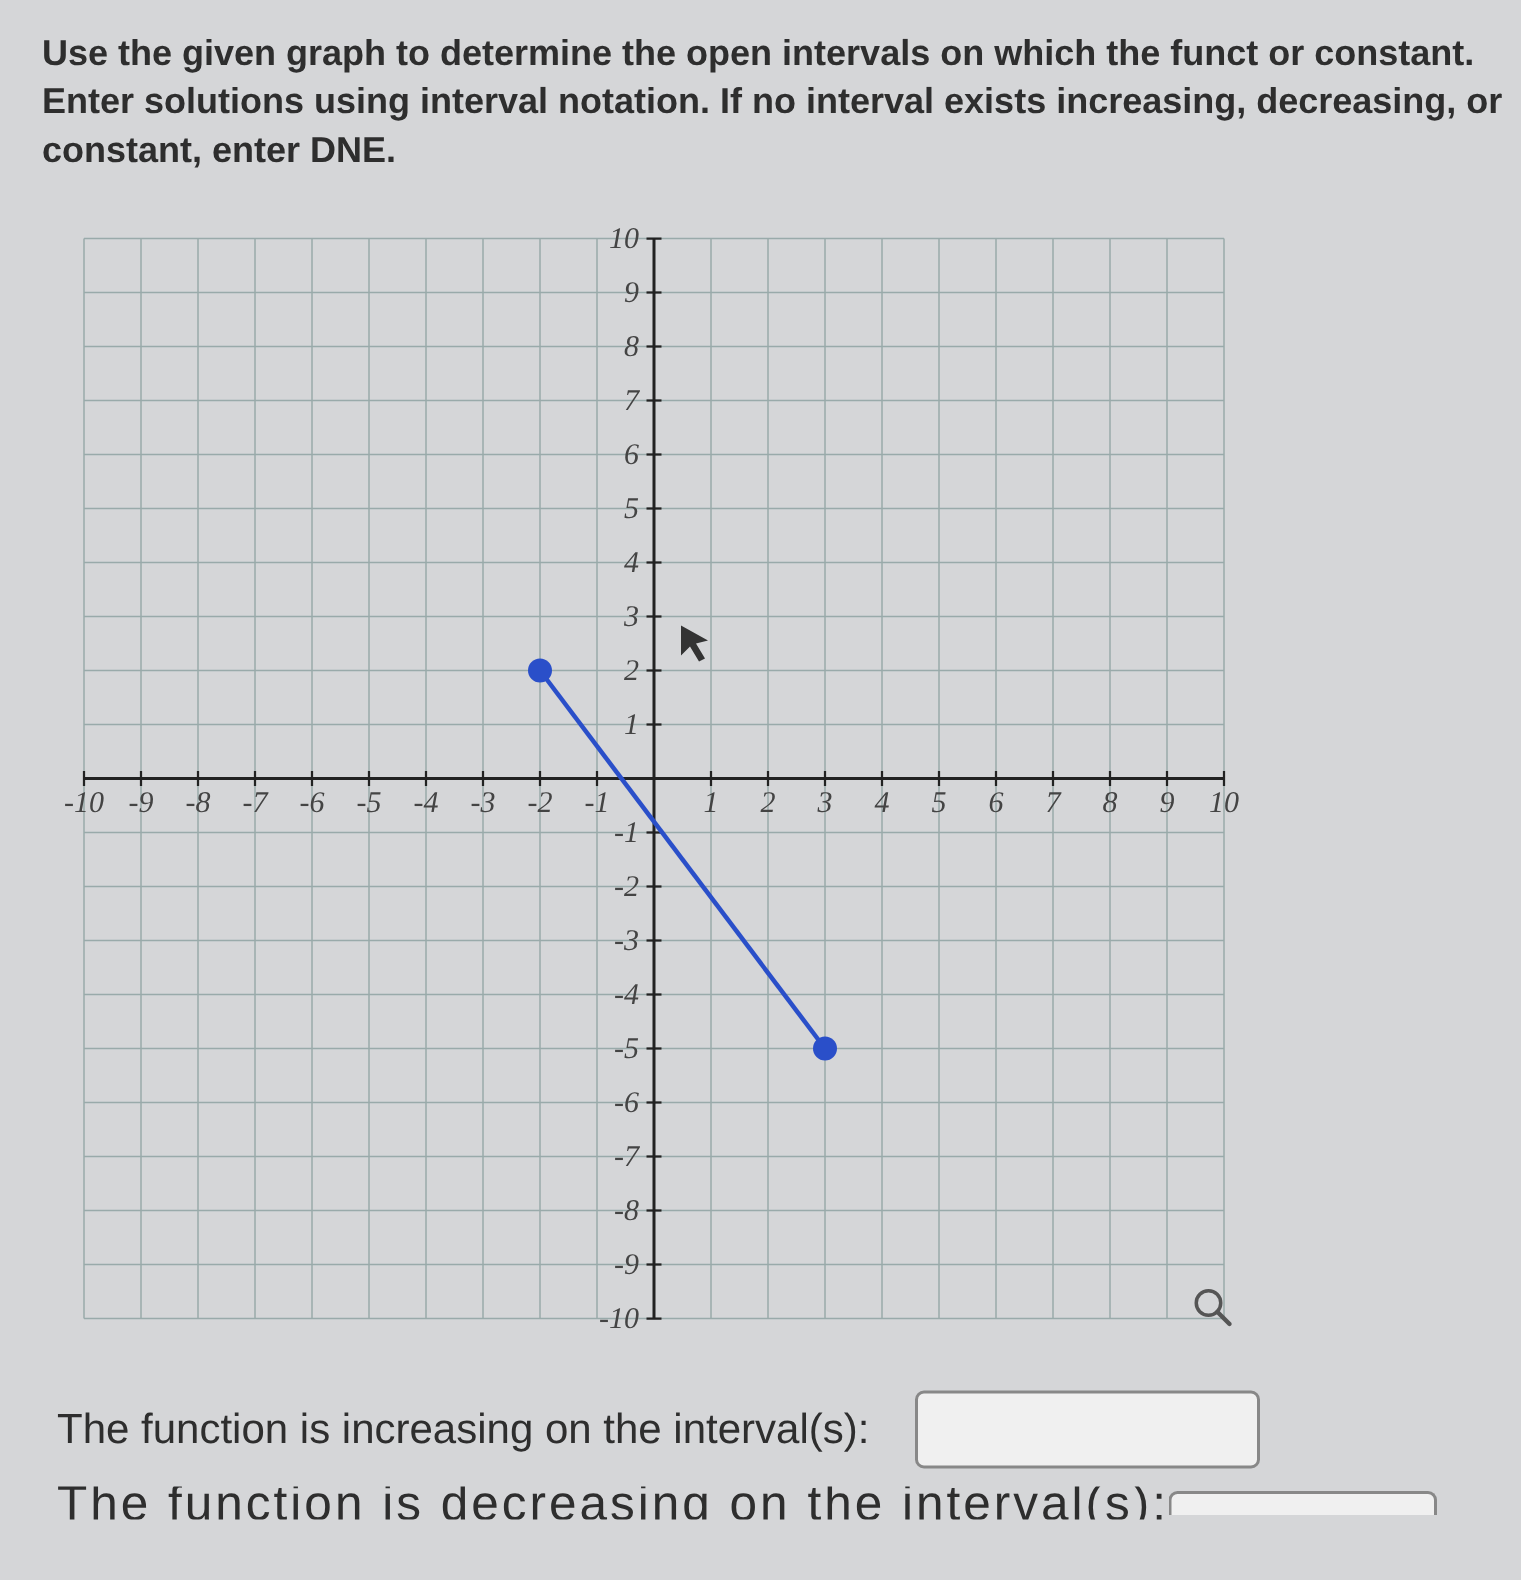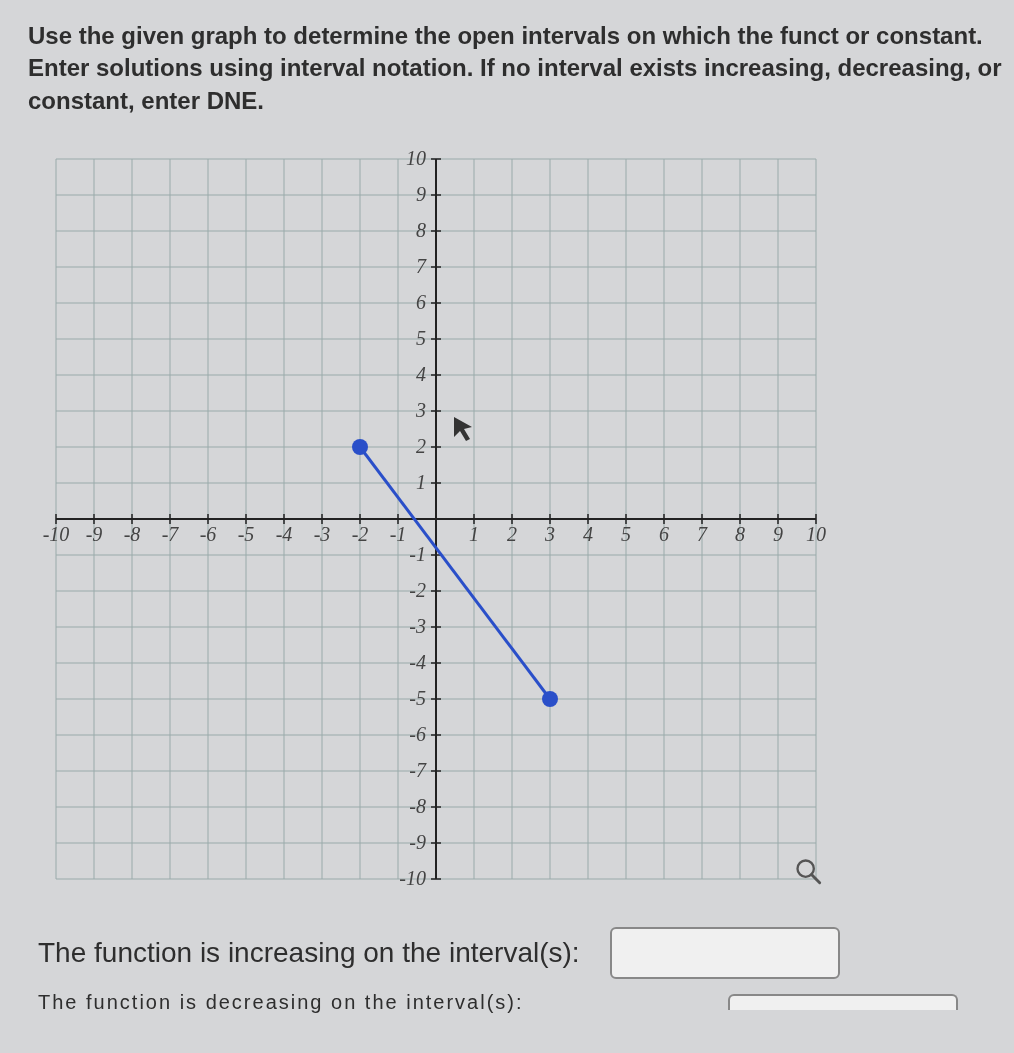--- a/index.html
+++ b/index.html
@@ -51,21 +51,21 @@
     margin-top: 12px;
     margin-left: 10px;
     display:flex;
     justify-content: space-between;
     align-items:center;
     width: 920px;
     overflow:hidden;
     height:22px;
   }
   .cutoff-text {
-    font-size: 20px;
+    font-size: 33px;
     color: #2e2e2e;
     letter-spacing: 2px;
     white-space: nowrap;
     font-weight:500;
   }
   .cutoff-box {
     width: 230px;
     height: 16px;
     border: 2px solid #888;
     border-bottom:none;

